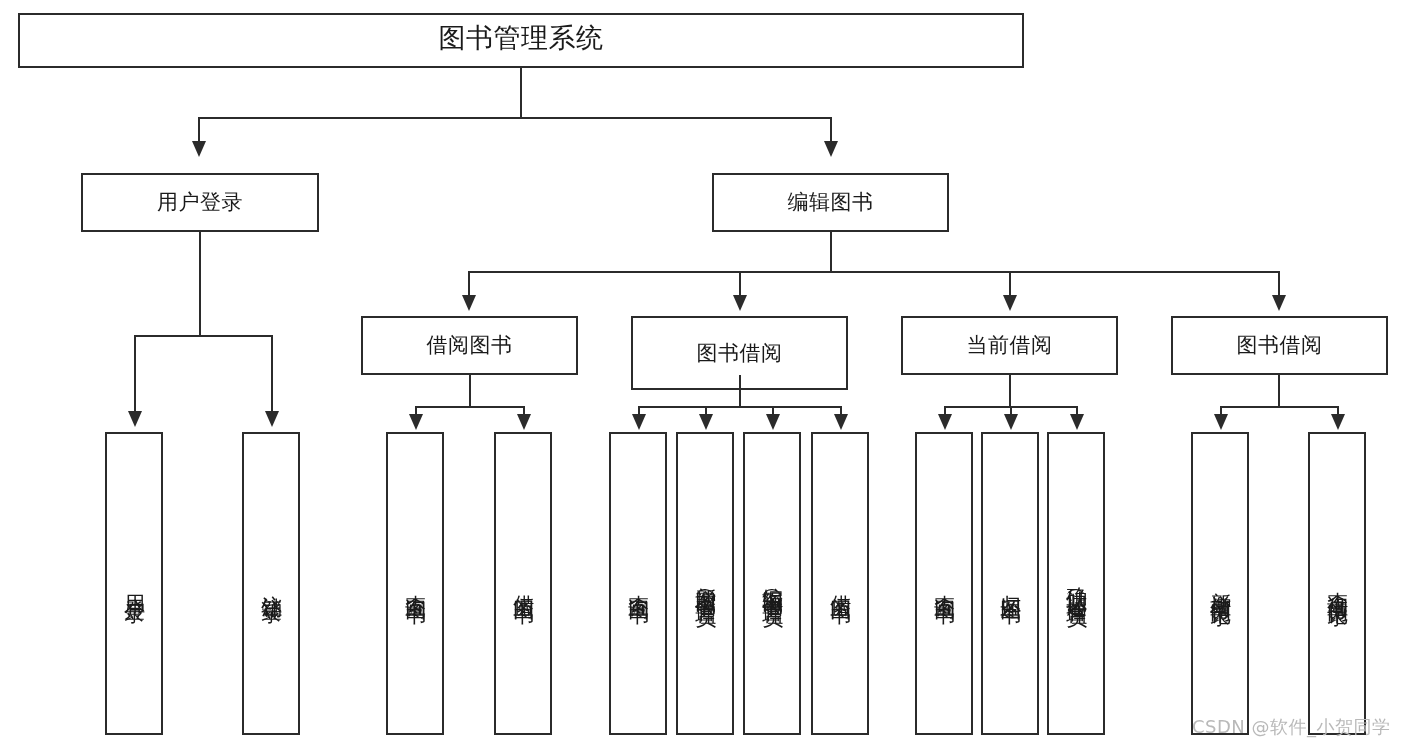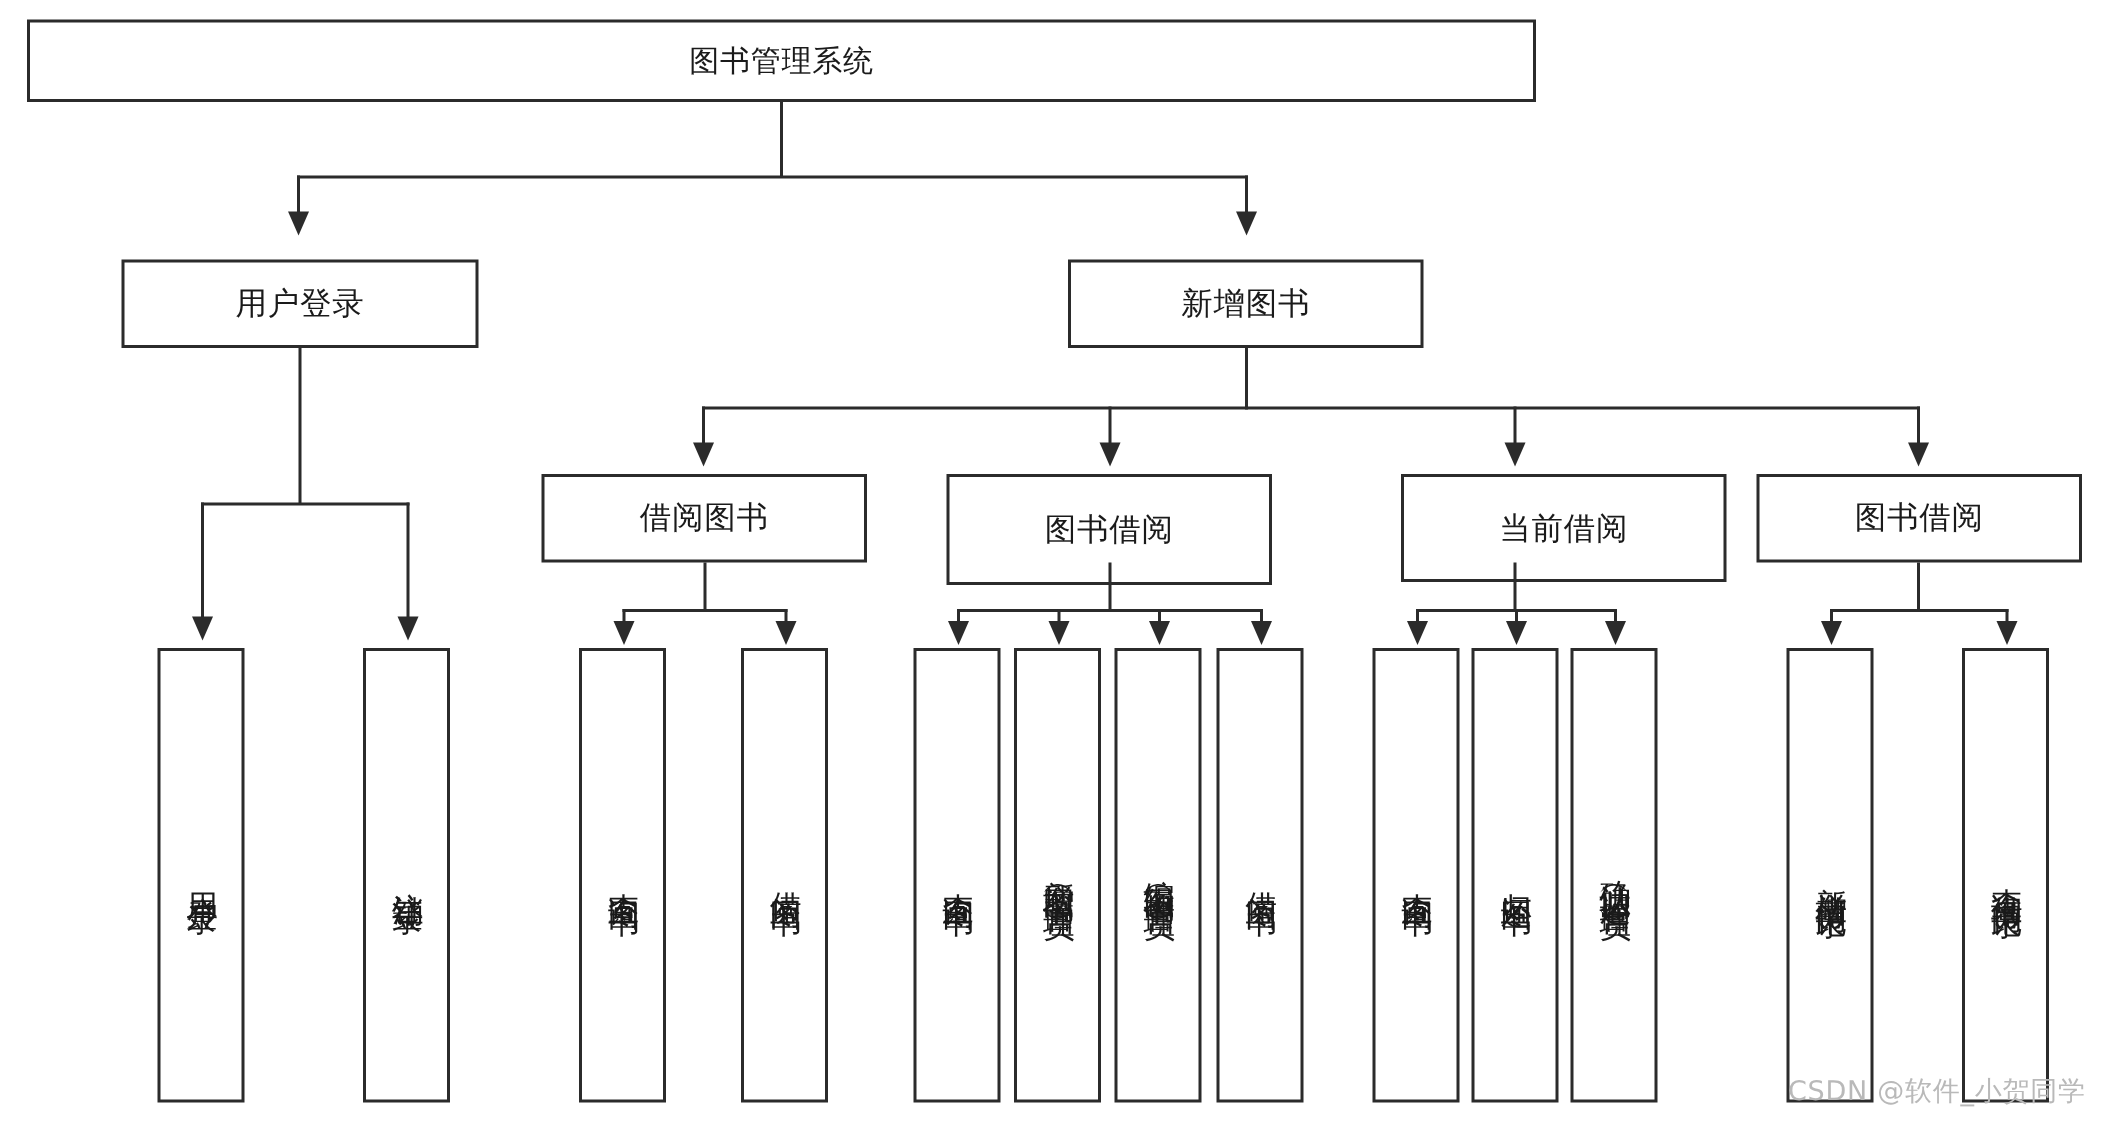--- a/index.html
+++ b/index.html
@@ -29,21 +29,21 @@
   .node .label{
     display:block;
     text-align:center;
     line-height:1.25;
     letter-spacing:0.5px;
   }
   
   .h-node .label{
     font-size:21px;
   }
-  .root .label{font-size:20px;}
+  .root .label{font-size:27px;font-family:Liberation Mono, monospace;}
   
   .v-node{
     align-items:center;
     justify-content:center;
     padding:4px 0;
   }
   .v-node .label{
     writing-mode:vertical-rl;
     text-orientation:upright;
     font-size:21px;
@@ -89,21 +89,21 @@
   <div class="conn hline" style="left:198px;top:117px;width:634px;height:2px;"></div>
   <div class="conn vline" style="left:198px;top:117px;width:2px;height:26px;"></div>
   <div class="arrow" style="left:192px;top:141px;"></div>
   <div class="conn vline" style="left:830px;top:117px;width:2px;height:26px;"></div>
   <div class="arrow" style="left:824px;top:141px;"></div>
 
   <div class="node h-node" style="left:81px;top:173px;width:238px;height:59px;">
     <span class="label">用户登录</span>
   </div>
   <div class="node h-node" style="left:712px;top:173px;width:237px;height:59px;">
-    <span class="label">新增图书</span>
+    <span class="label">编辑图书</span>
   </div>
 
   <div class="conn vline" style="left:199px;top:232px;width:2px;height:104px;"></div>
   <div class="conn hline" style="left:134px;top:335px;width:139px;height:2px;"></div>
   <div class="conn vline" style="left:134px;top:335px;width:2px;height:78px;"></div>
   <div class="arrow" style="left:128px;top:411px;"></div>
   <div class="conn vline" style="left:271px;top:335px;width:2px;height:78px;"></div>
   <div class="arrow" style="left:265px;top:411px;"></div>
 
   <div class="conn vline" style="left:830px;top:232px;width:2px;height:41px;"></div>
@@ -117,21 +117,21 @@
   <div class="arrow" style="left:1003px;top:295px;"></div>
   <div class="conn vline" style="left:1278px;top:271px;width:2px;height:26px;"></div>
   <div class="arrow" style="left:1272px;top:295px;"></div>
 
   <div class="node h-node" style="left:361px;top:316px;width:217px;height:59px;">
     <span class="label">借阅图书</span>
   </div>
   <div class="node h-node" style="left:631px;top:316px;width:217px;height:74px;">
     <span class="label">图书借阅</span>
   </div>
-  <div class="node h-node" style="left:934px;top:316px;width:217px;height:72px;justify-content:center;">
+  <div class="node h-node" style="left:901px;top:316px;width:217px;height:59px;justify-content:center;">
     <span class="label">当前借阅</span>
   </div>
   <div class="node h-node" style="left:1171px;top:316px;width:217px;height:59px;">
     <span class="label">图书借阅</span>
   </div>
 
   <div class="conn vline" style="left:469px;top:375px;width:2px;height:33px;"></div>
   <div class="conn hline" style="left:415px;top:406px;width:110px;height:2px;"></div>
   <div class="conn vline" style="left:415px;top:406px;width:2px;height:10px;"></div>
   <div class="arrow" style="left:409px;top:414px;"></div>

